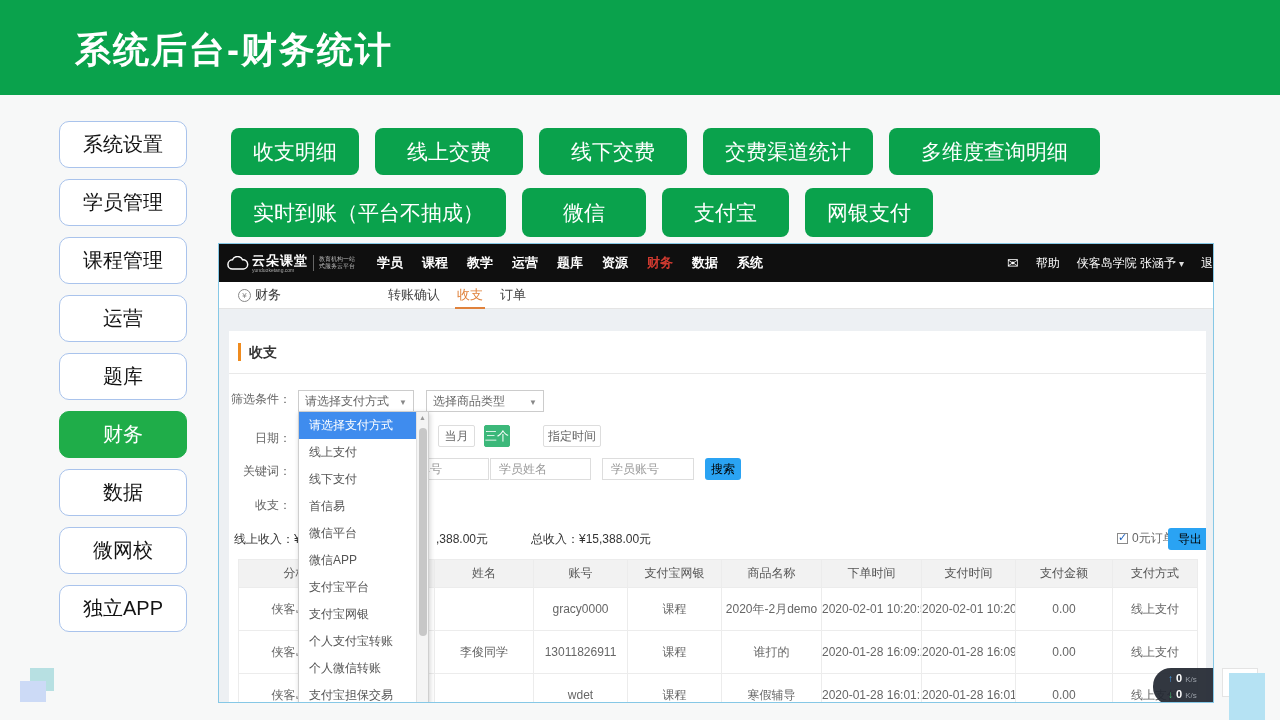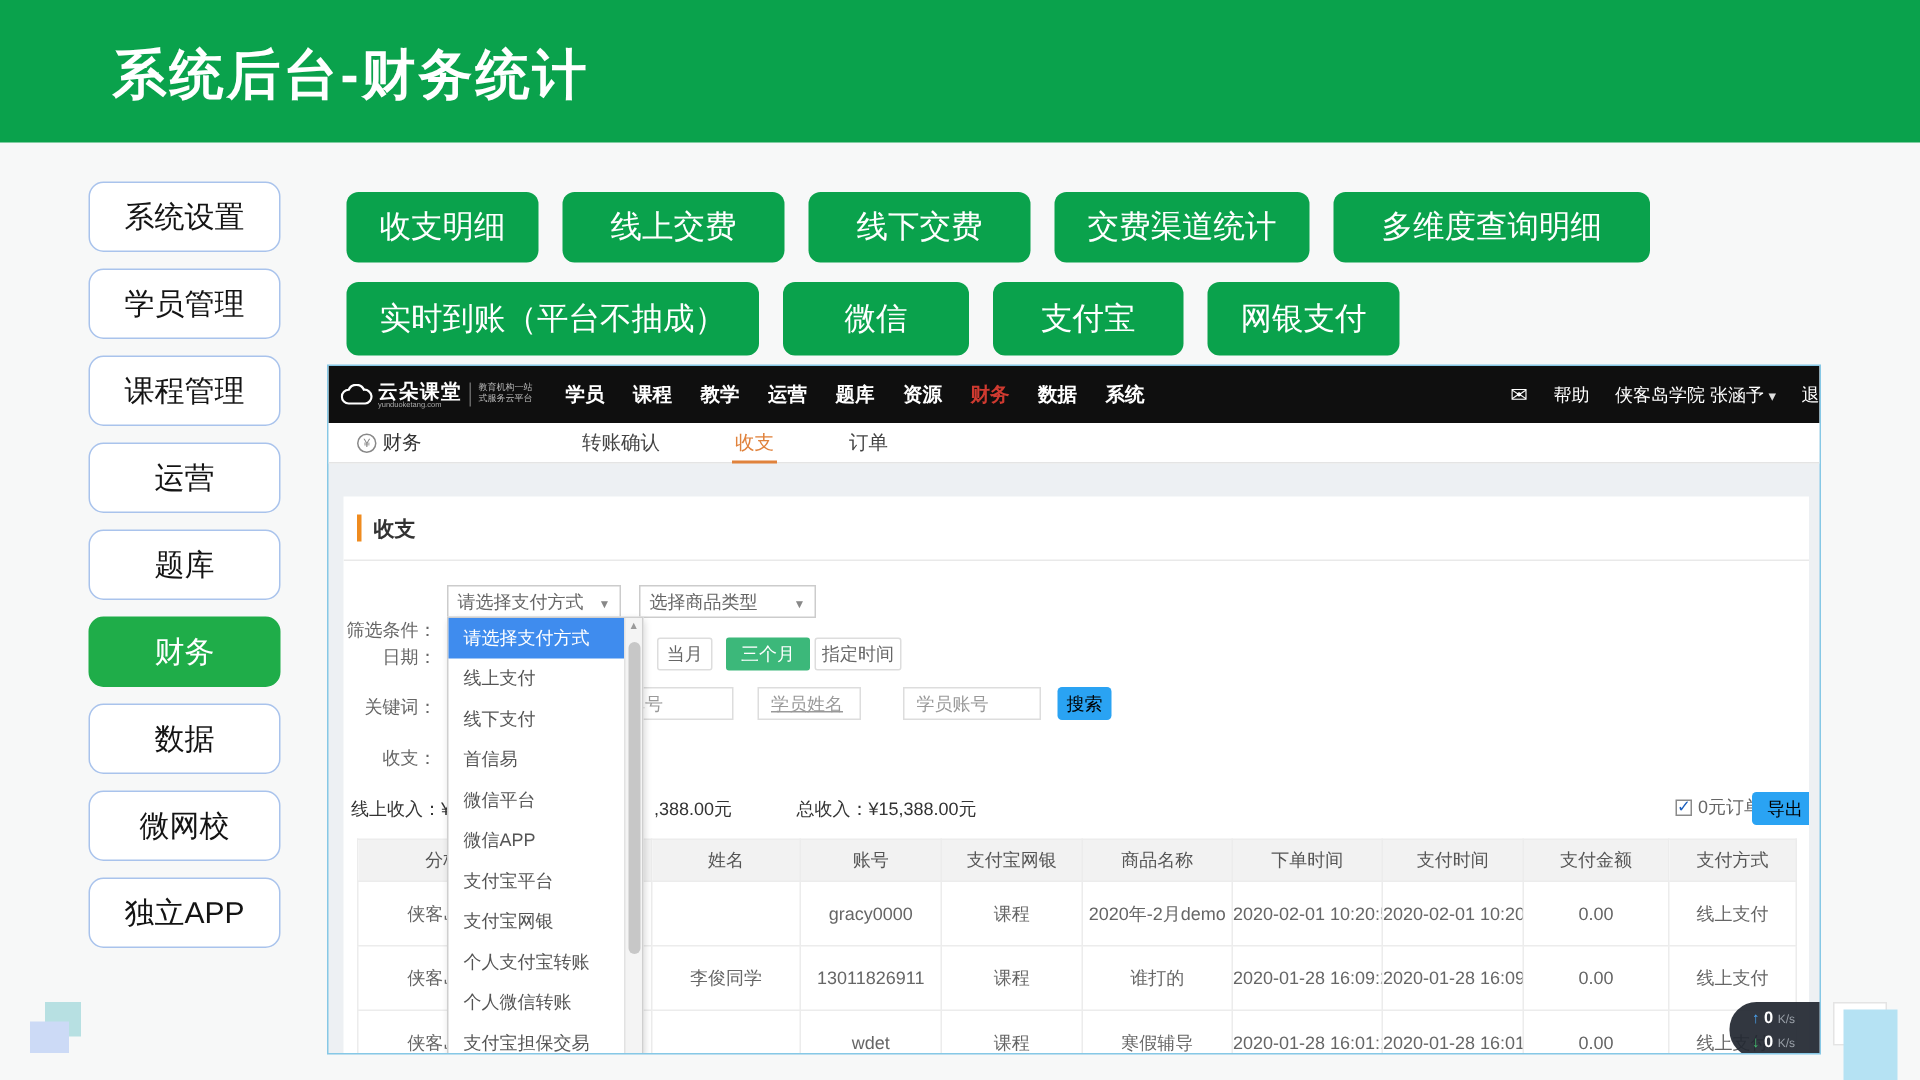--- a/index.html
+++ b/index.html
@@ -45,21 +45,21 @@
   .nav-item.active { color:#cf3a30; }
   .nav-right { position:absolute; right:-12px; top:0; height:38px; display:flex; align-items:center; gap:17px; font-size:12px; }
   .mail-icon::after { content:"✉"; font-size:14px; color:#fff; }
   .acct { display:flex; align-items:center; gap:3px; cursor:pointer; }
   .acct .caret::after { content:"▾"; font-size:10px; color:#ddd; }
 
   .subnav { position:relative; height:27px; background:#fff; border-bottom:1px solid #e4e4e4; display:flex; align-items:center; }
   .fin-title { margin-left:19px; display:flex; align-items:center; gap:4px; font-size:13px; color:#333; }
   .fin-icon { width:13px; height:13px; border:1px solid #888; border-radius:50%; font-size:8px; color:#888;
     display:flex; align-items:center; justify-content:center; }
-  .tabs { position:absolute; left:167px; top:0; height:27px; display:flex; gap:46px; font-size:13px; color:#444; }
+  .tabs { position:absolute; left:167px; top:0; height:27px; display:flex; gap:13px; font-size:13px; color:#444; }
   .tab { display:flex; align-items:center; border-bottom:2px solid transparent; cursor:pointer; padding:0 2px; }
   .tab.active { color:#e0823c; border-bottom-color:#e0823c; }
 
   .panel { position:absolute; left:10px; top:87px; width:977px; height:373px; background:#fff; overflow:hidden; }
   .sec-title { position:absolute; left:9px; top:12px; border-left:3px solid #ef8b1f; padding-left:8px;
     font-size:14px; font-weight:bold; color:#333; line-height:18px; }
   .hdivider { position:absolute; left:0; top:42px; width:977px; height:1px; background:#e9e9e9; }
 
   .flabel { position:absolute; left:0; width:62px; text-align:right; font-size:12px; color:#666; }
   .sel { position:absolute; top:59px; height:22px; border:1px solid #ccc; background:#fff;
@@ -195,38 +195,38 @@
       <span class="tab">转账确认</span>
       <span class="tab active">收支</span>
       <span class="tab">订单</span>
     </div>
   </div>
 
   <div class="panel">
     <div class="sec-title">收支</div>
     <div class="hdivider"></div>
 
-    <div class="flabel" style="top:81px;">筛选条件：</div>
+    <div class="flabel" style="top:60px;">筛选条件：</div>
     <div class="sel" style="left:69px; width:116px;">
       <span>请选择支付方式</span>
         <span class="caret"></span>
     </div>
     <div class="sel" style="left:197px; width:118px;">
       <span>选择商品类型</span>
         <span class="caret"></span>
     </div>
 
     <div class="flabel" style="top:99px;">日期：</div>
     <div class="date-btn" style="left:209px; width:37px;">当月</div>
-    <div class="date-btn active" style="left:255px; width:56px;">三个月</div>
+    <div class="date-btn active" style="left:255px; width:26px;">三个月</div>
     <div class="date-btn" style="left:314px; width:58px;">指定时间</div>
 
     <div class="flabel" style="top:132px;">关键词：</div>
     <input class="kw-input" style="left: 132px; width: 128px; padding-left: 44px;" placeholder="订单号">
-    <input class="kw-input" style="left: 276px; width: 69px; text-decoration: underline;" placeholder="学员姓名">
+    <input class="kw-input" style="left: 261px; width: 101px;" placeholder="学员姓名">
     <input class="kw-input" style="left: 373px; width: 92px;" placeholder="学员账号">
     <button class="btn-blue" style="left:476px; top:127px; width:36px; height:22px;">搜索</button>
 
     <div class="flabel" style="top:166px;">收支：</div>
 
     <div class="summary">
       <span style="left:5px;">线上收入：¥</span>
       <span style="left:207px;">,388.00元</span>
       <span style="left:302px;">总收入：¥15,388.00元</span>
     </div>

